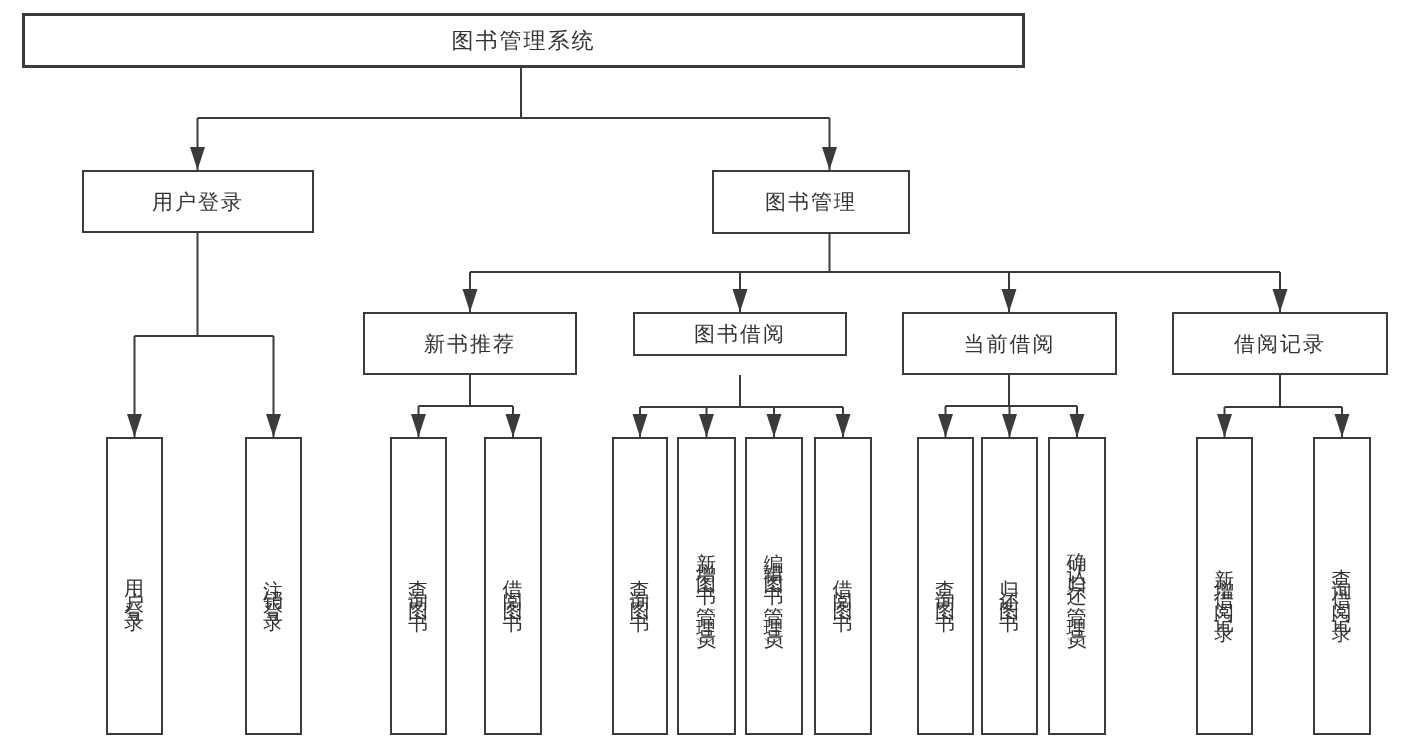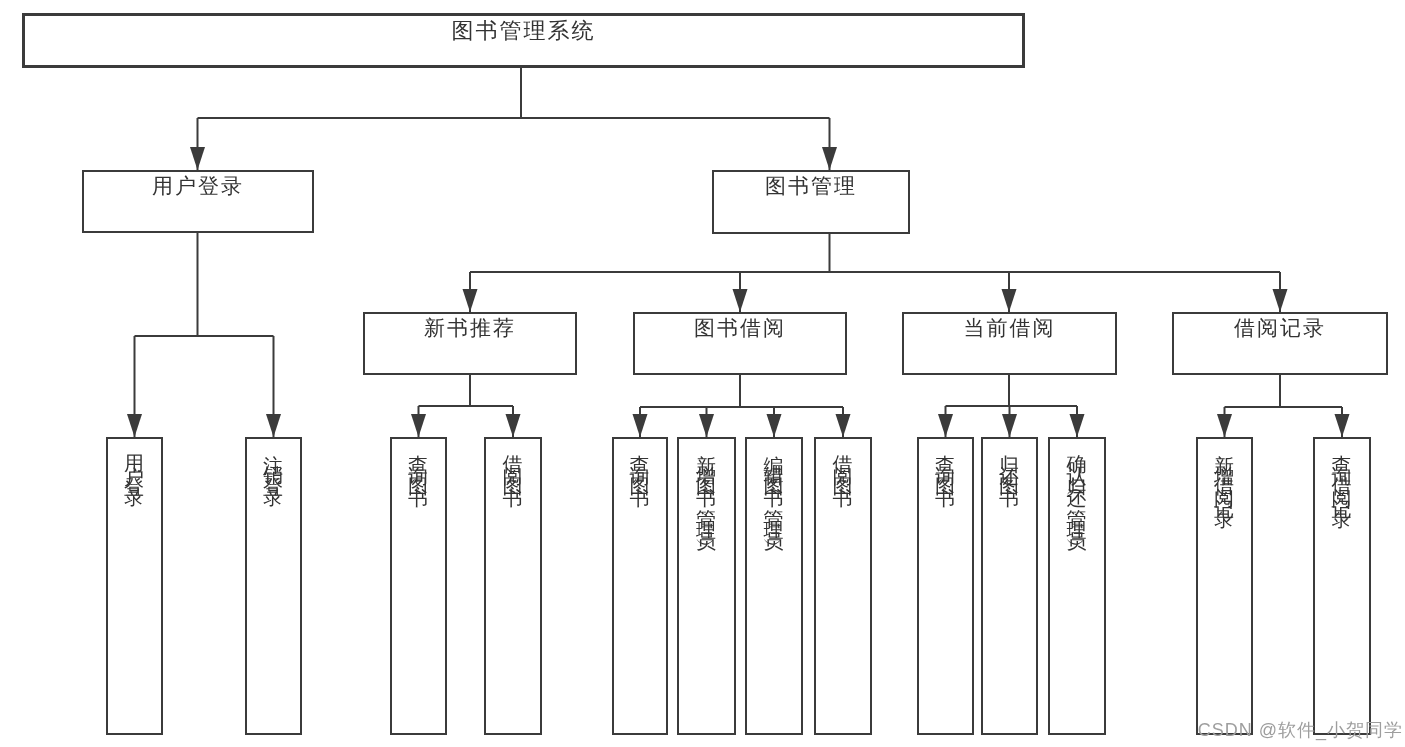--- a/index.html
+++ b/index.html
@@ -16,20 +16,21 @@
     left: 0; top: 0;
     width: 1405px; height: 747px;
     z-index: 1;
   }
   .box {
     position: absolute;
     box-sizing: border-box;
     background: #ffffff;
     border: 2px solid #3b3b3b;
     display: flex;
+    align-items: center;
     justify-content: center;
     color: #333333;
     z-index: 2;
   }
   .box.root { border-width: 3px; }
   .h-label {
     font-size: 21px;
     letter-spacing: 2px;
     white-space: nowrap;
     color: #333333;
@@ -115,21 +116,21 @@
   <div class="box" style="left:82px; top:170px; width:232px; height:63px;">
     <span class="h-label">用户登录</span>
   </div>
   <div class="box" style="left:712px; top:170px; width:198px; height:64px;">
     <span class="h-label">图书管理</span>
   </div>
 
   <div class="box" style="left:363px; top:312px; width:214px; height:63px;">
     <span class="h-label">新书推荐</span>
   </div>
-  <div class="box" style="left:633px; top:312px; width:214px; height:63px;font-family:Liberation Serif, serif;">
+  <div class="box" style="left:633px; top:312px; width:214px; height:44px;font-family:Liberation Serif, serif;">
     <span class="h-label">图书借阅</span>
   </div>
   <div class="box" style="left:1172px; top:312px; width:216px; height:63px;">
     <span class="h-label">借阅记录</span>
   </div>
   <div class="box" style="left:902px; top:312px; width:215px; height:63px;">
     <span class="h-label">当前借阅</span>
   </div>
 
   <div class="box" style="left:106px; top:437px; width:57px; height:298px;">
@@ -169,15 +170,14 @@
     <span class="v-label">确认归还（管理员）</span>
   </div>
 
   <div class="box" style="left:1196px; top:437px; width:57px; height:298px;">
     <span class="v-label">新增借阅记录</span>
   </div>
   <div class="box" style="left:1313px; top:437px; width:58px; height:298px;">
     <span class="v-label">查询借阅记录</span>
   </div>
 
-  <div class="watermark">CSDN @软件_小贺同学</div>
 
 </div>
 
 </body></html>

